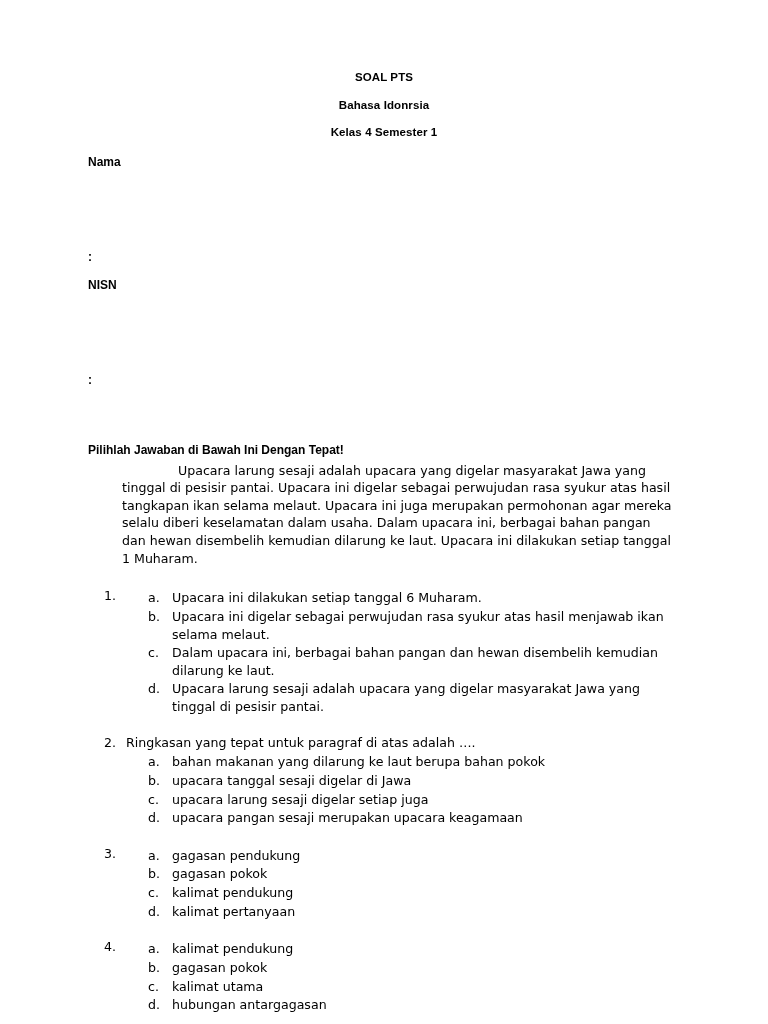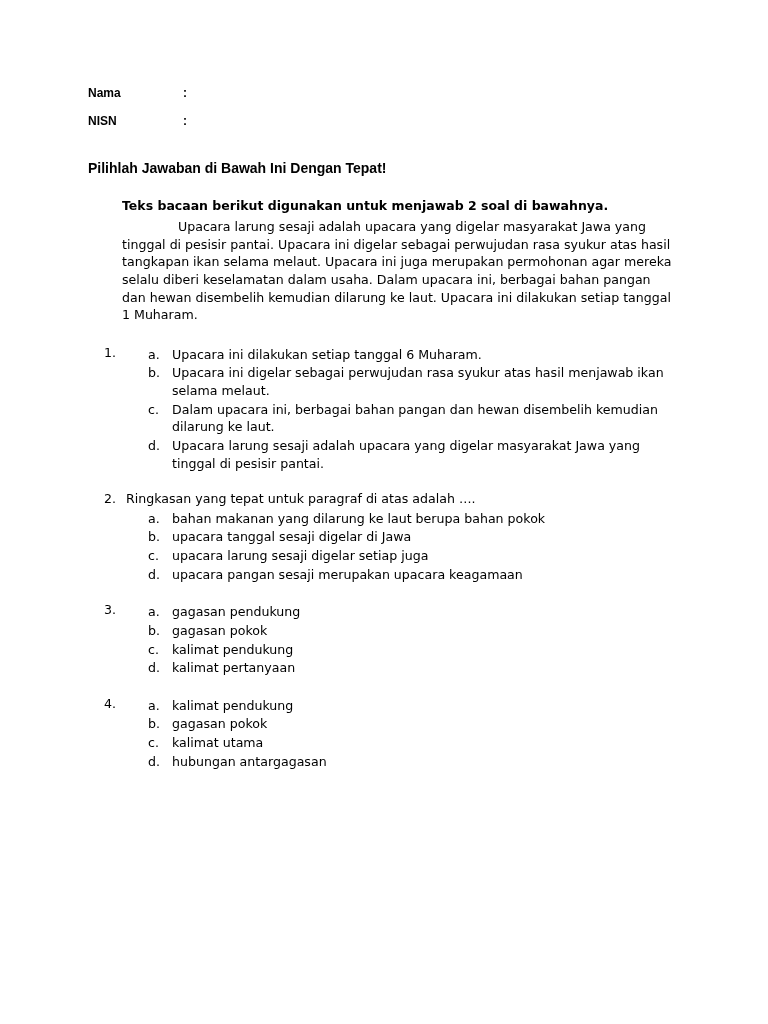--- a/index.html
+++ b/index.html
@@ -33,37 +33,38 @@
     letter-spacing: 0.1px;
   }
   .title-line:nth-child(1) { margin-top: 0px; }
 
   .field-row {
     display: flex;
     align-items: baseline;
     font-weight: bold;
     font-size: 12px;
     margin-top: 14px;
+    flex-direction: column;
   }
   .field-label {
     width: 95px;
     flex: 0 0 95px;
   }
   .field-colon {
     width: 14px;
     flex: 0 0 14px;
   }
   .field-value {
     flex: 1 1 auto;
   }
 
   .instruction {
     font-weight: bold;
-    font-size: 14px;
-    margin-top: 32px;
+    font-size: 12px;
+    margin-top: 56px;
   }
 
   .passage-heading {
     font-weight: bold;
     font-size: 12.5px;
     margin-top: 22px;
     margin-left: 34px;
     font-family: "DejaVu Sans", sans-serif;
   }
   .passage {
@@ -123,36 +124,40 @@
     font-size: 12.6px;
     line-height: 1.40;
     font-family: "DejaVu Sans", sans-serif;
   }
 </style>
 </head>
 <body>
 
 <div class="page">
 
+  <div class="title-block">
+    <div class="title-line">SOAL PTS</div>
+    <div class="title-line">Bahasa Idonrsia</div>
+    <div class="title-line">Kelas 4 Semester 1</div>
+  </div>
 
   <div class="field-row">
     <div class="field-label">Nama</div>
     <div class="field-colon">:</div>
     <div class="field-value"></div>
   </div>
 
   <div class="field-row">
     <div class="field-label">NISN</div>
     <div class="field-colon">:</div>
     <div class="field-value"></div>
   </div>
 
   <div class="instruction">Pilihlah Jawaban di Bawah Ini Dengan Tepat!</div>
 
-  <div class="passage-heading">Teks bacaan berikut digunakan untuk menjawab 2 soal di bawahnya.</div>
   <div class="passage">Upacara larung sesaji adalah upacara yang digelar masyarakat Jawa yang tinggal di pesisir pantai. Upacara ini digelar sebagai perwujudan rasa syukur atas hasil tangkapan ikan selama melaut. Upacara ini juga merupakan permohonan agar mereka selalu diberi keselamatan dalam usaha. Dalam upacara ini, berbagai bahan pangan dan hewan disembelih kemudian dilarung ke laut. Upacara ini dilakukan setiap tanggal 1 Muharam.</div>
 
   <div class="q-list">
 
     <div class="question">
       <div class="q-num">1.</div>
       <div class="q-body">
         <div class="options">
           <div class="option">
             <div class="opt-letter">a.</div>

